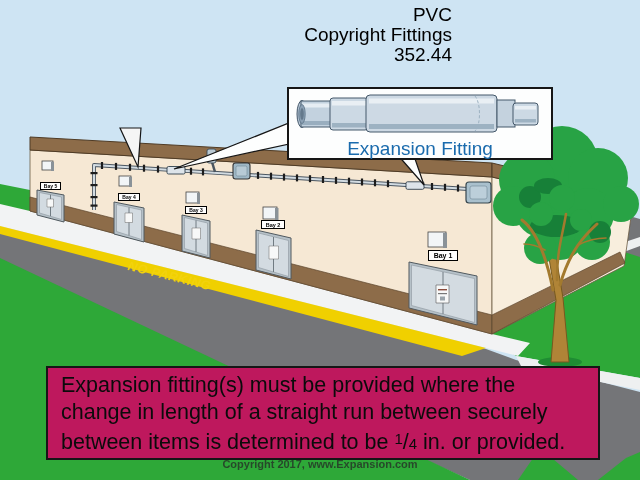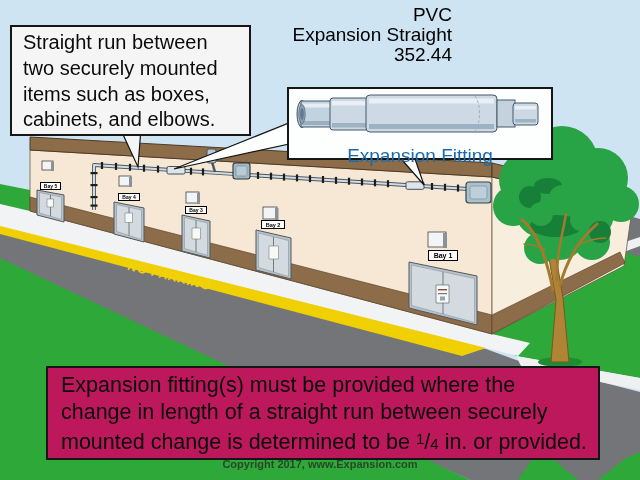--- a/index.html
+++ b/index.html
@@ -18,21 +18,21 @@
     left:10px;top:25px;width:226px;height:104px;
     background:#f5f5f5;border:2px solid #161616;
     font-size:20px;line-height:25.8px;color:#0b0b0b;
     padding:3px 0 0 11px;box-sizing:content-box;
   }
   .fitting-box{
     left:287px;top:87px;width:262px;height:69px;
     background:#fdfefe;border:2px solid #161616;
   }
   .fitting-box .label{
-    text-align:center;color:#1a6bad;font-size:19px;line-height:20px;margin-top:8px;
+    text-align:center;color:#1a6bad;font-size:19px;line-height:20px;margin-top:1px;
   }
   .note-box{
     left:46px;top:366px;width:537px;height:86px;
     background:#be185d;border:2px solid #161616;
     font-size:21.5px;line-height:26.8px;color:#0b0b0b;
     padding:4px 0 0 13px;
   }
   .fnum{font-size:15px;vertical-align:5px;}
   .fden{font-size:15px;}
   .no-parking{
@@ -245,30 +245,24 @@
       <g fill="#28a345">
         <circle cx="541" cy="214" r="12"></circle>
         <circle cx="581" cy="220" r="11"></circle>
         <circle cx="562" cy="198" r="13"></circle>
       </g>
     </g>
   </svg>
 
   <div class="overlay title-block">
     <div>PVC</div>
-    <div>Expansion Straight</div>
+    <div>Copyright Fittings</div>
     <div class="l3">352.44</div>
   </div>
 
-  <div class="overlay callout-left">
-    <div>Straight run between</div>
-    <div>two securely mounted</div>
-    <div>items such as boxes,</div>
-    <div>cabinets, and elbows.</div>
-  </div>
 
   <div class="overlay fitting-box">
     <svg width="262" height="45" viewBox="0 0 262 45">
       <ellipse cx="13" cy="25" rx="5" ry="13.5" fill="#b4c4d4" stroke="#45586a" stroke-width="1"></ellipse>
       <rect x="12" y="12" width="31" height="26" fill="#c3d2df" stroke="#45586a" stroke-width="1"></rect>
       <rect x="13" y="14.5" width="29" height="4" fill="#e6edf3"></rect>
       <rect x="13" y="32" width="29" height="4" fill="#99aebf"></rect>
       <rect x="41" y="9" width="38" height="32" rx="3" fill="#ccd9e4" stroke="#45586a" stroke-width="1"></rect>
       <rect x="43" y="12" width="34" height="4.5" fill="#e9eff4"></rect>
       <rect x="43" y="34" width="34" height="4.5" fill="#9db2c2"></rect>
@@ -300,18 +294,18 @@
     </div>
   <div class="bay-plaque" style="left:428px;top:250px;width:30px;height:11px;font-size:7px;">
       <span>Bay 1</span>
     </div>
 
   <div class="overlay no-parking">NO PARKING</div>
 
   <div class="overlay note-box">
     <div>Expansion fitting(s) must be provided where the</div>
     <div>change in length of a straight run between securely</div>
-    <div><span>mounted change is determined to be </span><span class="fnum">1</span><span>/</span><span class="fden">4</span><span> in. or provided.</span></div>
+    <div><span>between items is determined to be </span><span class="fnum">1</span><span>/</span><span class="fden">4</span><span> in. or provided.</span></div>
   </div>
 
   <div class="overlay copyright">Copyright 2017, www.Expansion.com</div>
 
 </div>
 
 </body></html>

